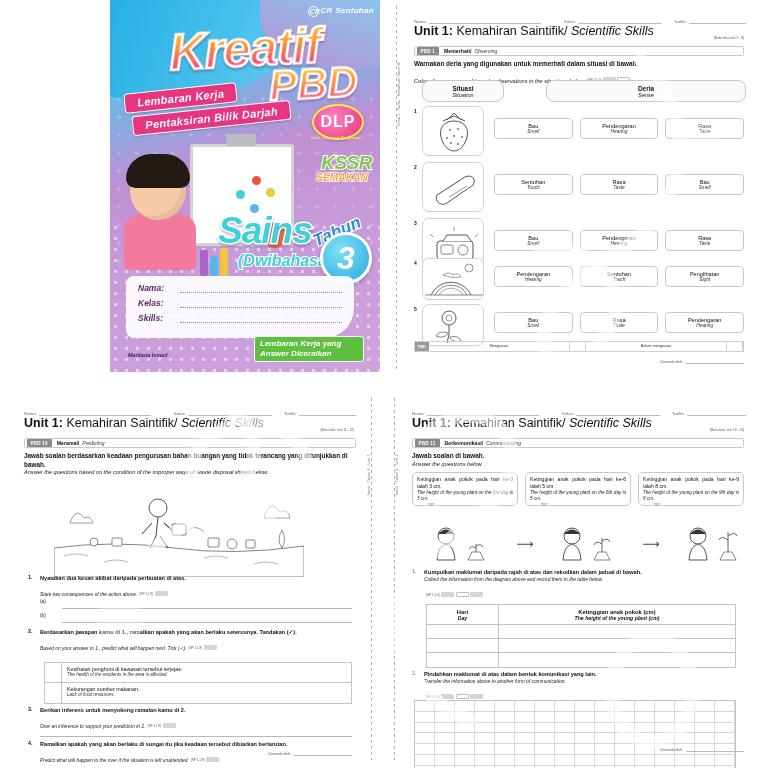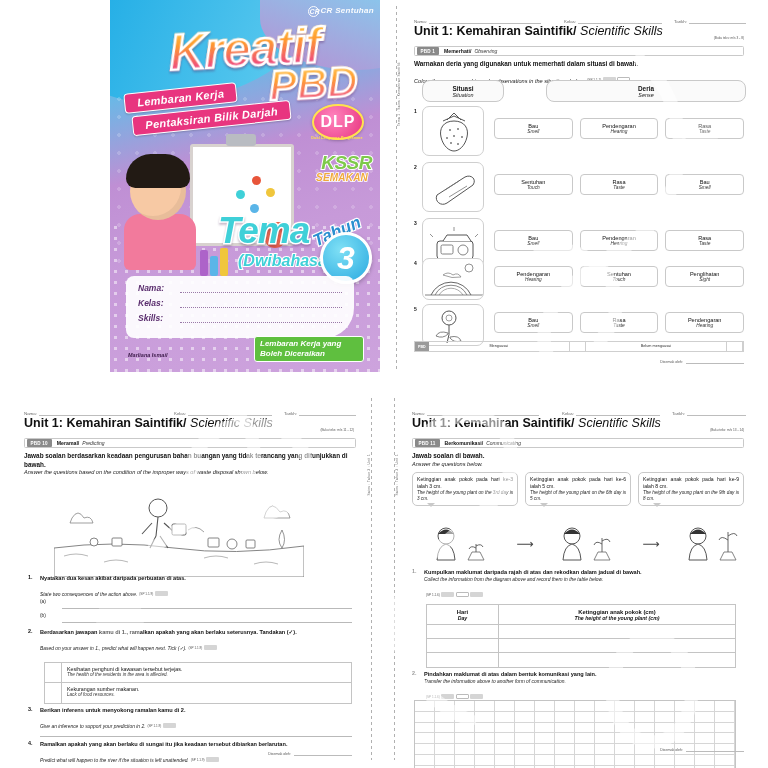--- a/index.html
+++ b/index.html
@@ -135,21 +135,21 @@
         display:flex; font-size:4.4px; color:#6a6a6a; }
   .hdr-f { display:flex; align-items:flex-end; }
   .hdr-f .k { flex:none; margin-right:2px; }
   .hdr-f .v { border-bottom:.7px solid #bdbdbd; height:8px; }
   .f-nama { width:150px; } .f-nama .v { width:112px; }
   .f-kelas { width:110px; } .f-kelas .v { width:84px; }
   .f-tarikh { flex:1; } .f-tarikh .v { flex:1; }
 
   .unit-title { position:absolute; left:18px; top:18px; font-size:12.5px; color:#111; white-space:nowrap; }
   .unit-title .u { font-weight:bold; }
-  .unit-title .my { font-weight:bold;margin-top:36px; }
+  .unit-title .my { font-weight:normal;margin-top:36px; }
   .unit-title .en { font-style:italic; font-weight:normal; }
   .bookref { position:absolute; right:12px; top:30px; font-size:3.2px; color:#555; }
 
   .pbd-bar { position:absolute; left:18px; right:12px; height:10px; border:.7px solid #c9c9c9;
         border-radius:1.5px; display:flex; align-items:center; }
   .pbd-tag { background:#8a8a8a; color:#fff; font-size:4.6px; font-weight:bold;
         padding:1.5px 4px; border-radius:1px; margin:0 5px 0 1.5px; letter-spacing:.2px; }
   .pbd-my { font-size:5.2px; font-weight:bold; color:#111; margin-right:3px; }
   .pbd-en { font-size:5px; font-style:italic; color:#333; }
 
@@ -279,42 +279,42 @@
         <div class="boy-body"></div>
         <div class="boy-head"></div>
         <div class="boy-hair"></div>
       </div>
 
       <div class="dlp">DLP</div>
       <div class="dlp-sub">Dual Language Programme</div>
       <div class="kssr">KSSR</div>
       <div class="kssr-sub">SEMAKAN</div>
 
-      <div class="sains">Tema</div>
+      <div class="sains">Sains</div>
       <div class="dwibahasa">(Dwibahasa)</div>
       <div class="tahun">Tahun</div>
       <div class="year-circ">3</div>
 
       <div class="infobox">
         <div class="inforow">
           <span class="lbl">Nama:</span>
           <span class="ln"></span>
         </div>
         <div class="inforow">
           <span class="lbl">Kelas:</span>
           <span class="ln"></span>
         </div>
         <div class="inforow">
           <span class="lbl">Skills:</span>
           <span class="ln"></span>
         </div>
       </div>
 
       <div class="author">Marliana Ismail</div>
-      <div class="greenbox">Lembaran Kerja yang Boleh Diceraikan</div>
+      <div class="greenbox">Lembaran Kerja yang Answer Diceraikan</div>
     </div>
   </div>
 
   <div class="quad">
     <div class="page page-tr">
       <div class="dashed-l"></div>
       <div class="sidetext">Tema 1 : Sains : Kemahiran Saintifik</div>
 
       <div class="hdr-row">
         <div class="hdr-f f-nama">

